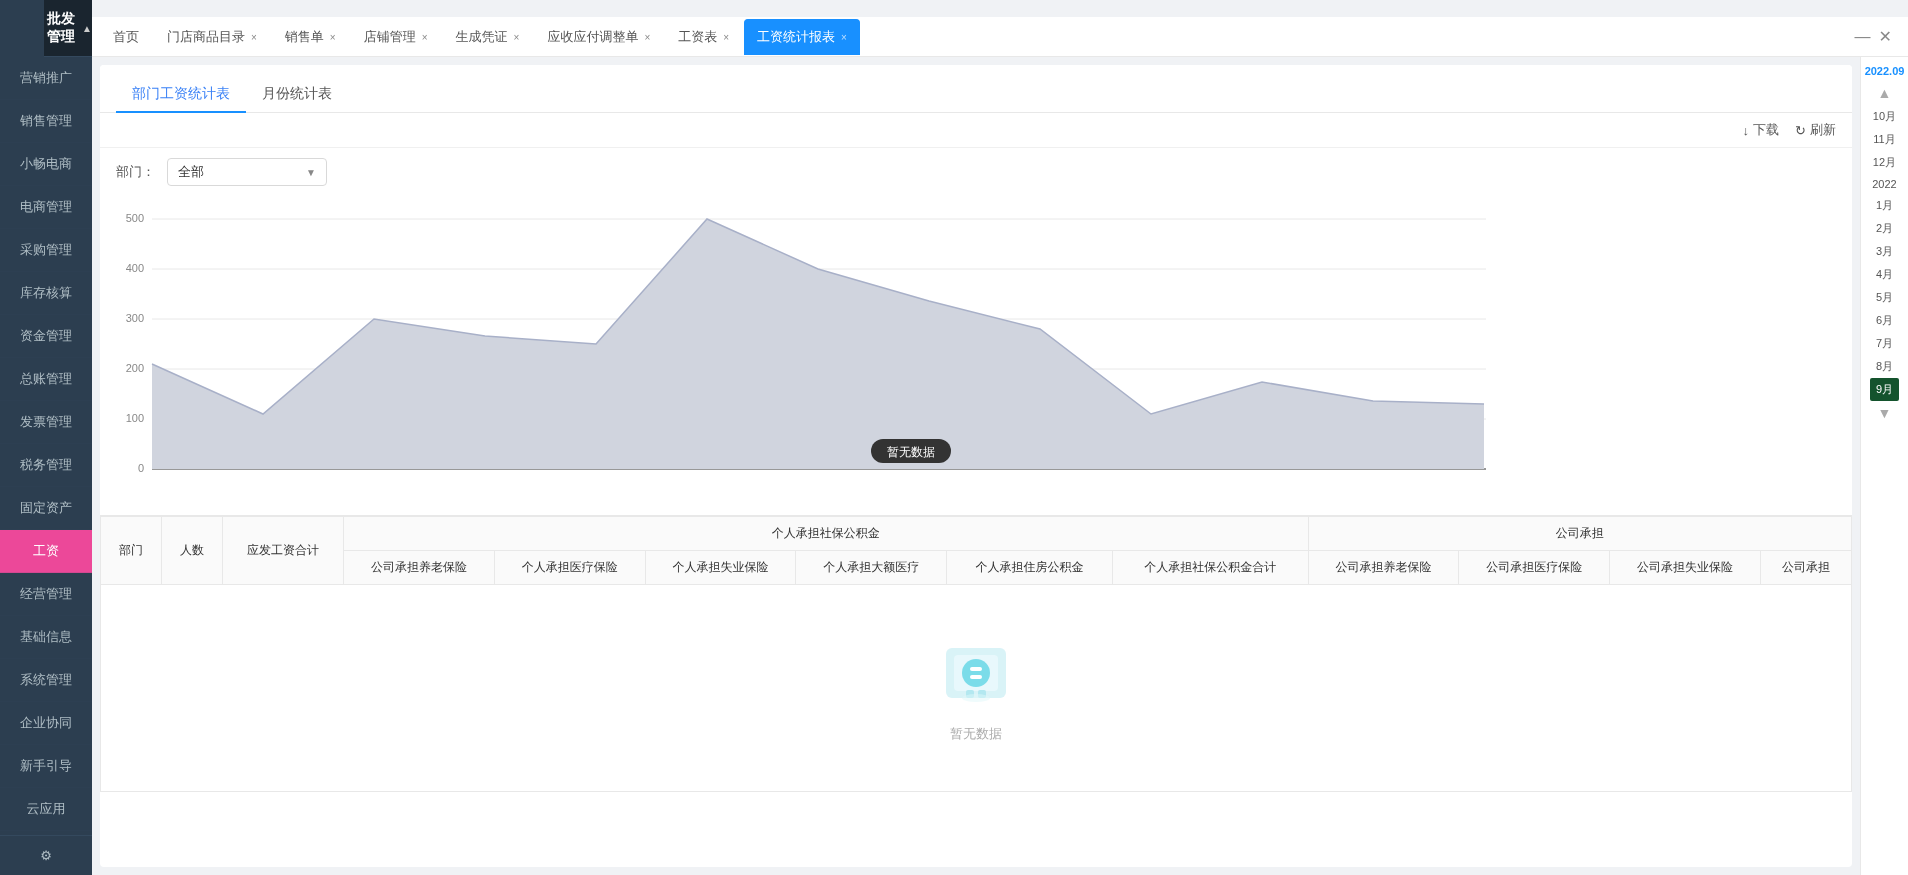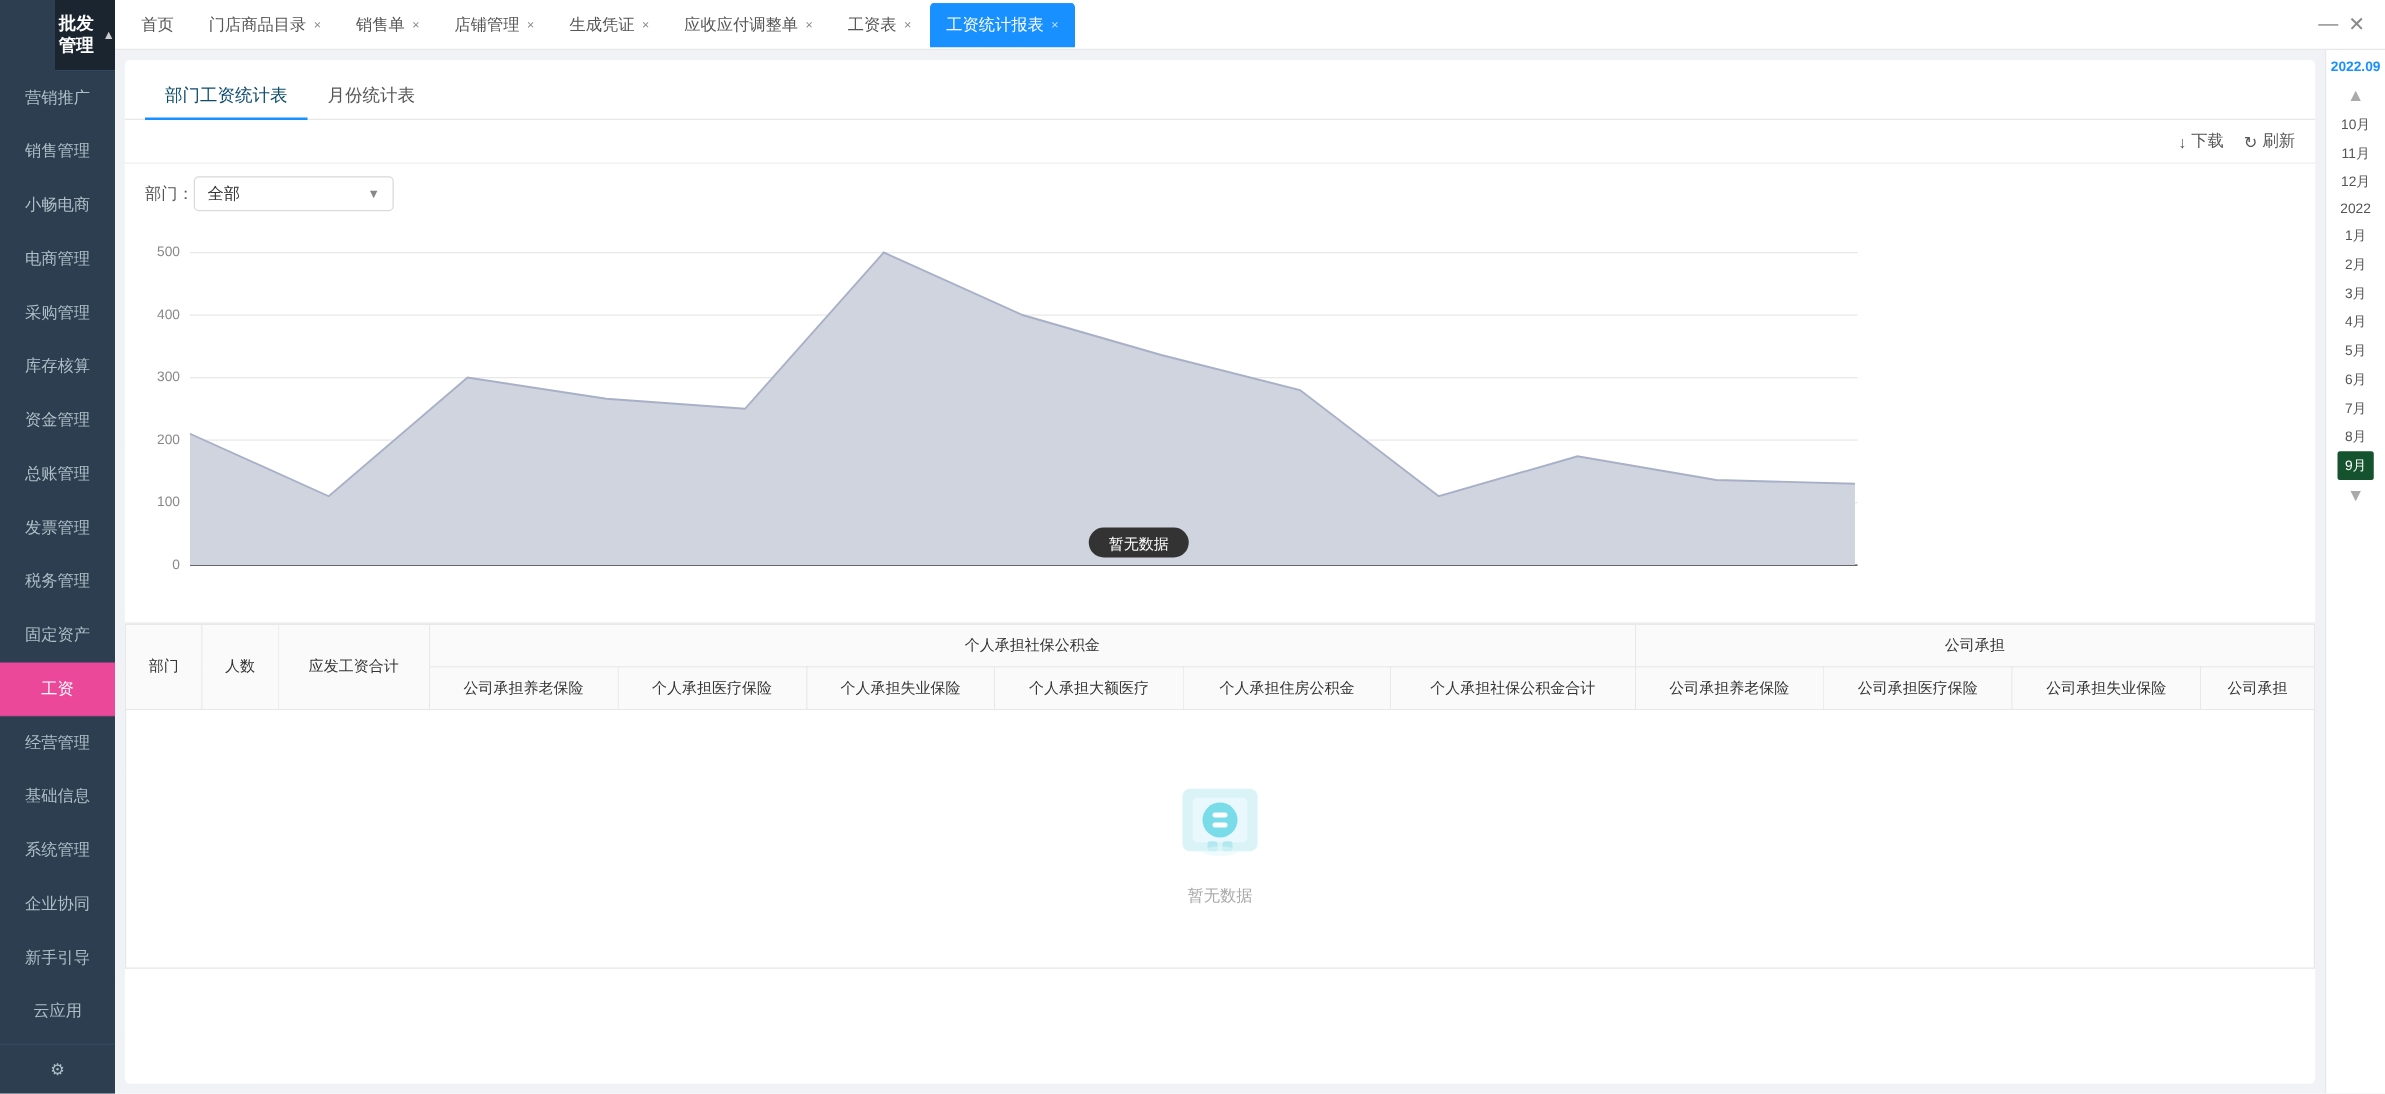--- a/index.html
+++ b/index.html
@@ -60,20 +60,21 @@
     
     #tabbar {
       background: #fff;
       display: flex;
       align-items: center;
       border-bottom: 1px solid #e8e8e8;
       padding: 0 8px;
       height: 40px;
       flex-shrink: 0;
       overflow-x: auto;
+      margin-top: 17px;
     }
     .tab {
       display: flex;
       align-items: center;
       padding: 0 12px;
       height: 36px;
       border-radius: 4px 4px 0 0;
       cursor: pointer;
       white-space: nowrap;
       font-size: 13px;
@@ -124,21 +125,21 @@
       flex-shrink: 0;
     }
     .sub-tab {
       padding: 8px 16px;
       cursor: pointer;
       font-size: 14px;
       color: #555;
       border-bottom: 2px solid transparent;
       margin-bottom: -1px;
     }
-    .sub-tab.active { color: #0c4a6e; border-bottom-color: #1890ff; }
+    .sub-tab.active { color: #3b82f6; border-bottom-color: #1890ff; }
 
     
     #toolbar {
       display: flex;
       align-items: center;
       justify-content: flex-end;
       padding: 8px 16px;
       border-bottom: 1px solid #f0f0f0;
       gap: 16px;
       flex-shrink: 0;
@@ -150,20 +151,21 @@
       color: #555;
       cursor: pointer;
       font-size: 13px;
     }
 
     
     #filter-row {
       display: flex;
       align-items: center;
       padding: 10px 16px;
+      gap: 12px;
       flex-shrink: 0;
     }
     .filter-label { color: #555; font-size: 13px; }
     .filter-select {
       display: flex;
       align-items: center;
       border: 1px solid #d9d9d9;
       border-radius: 4px;
       padding: 4px 10px;
       min-width: 160px;

